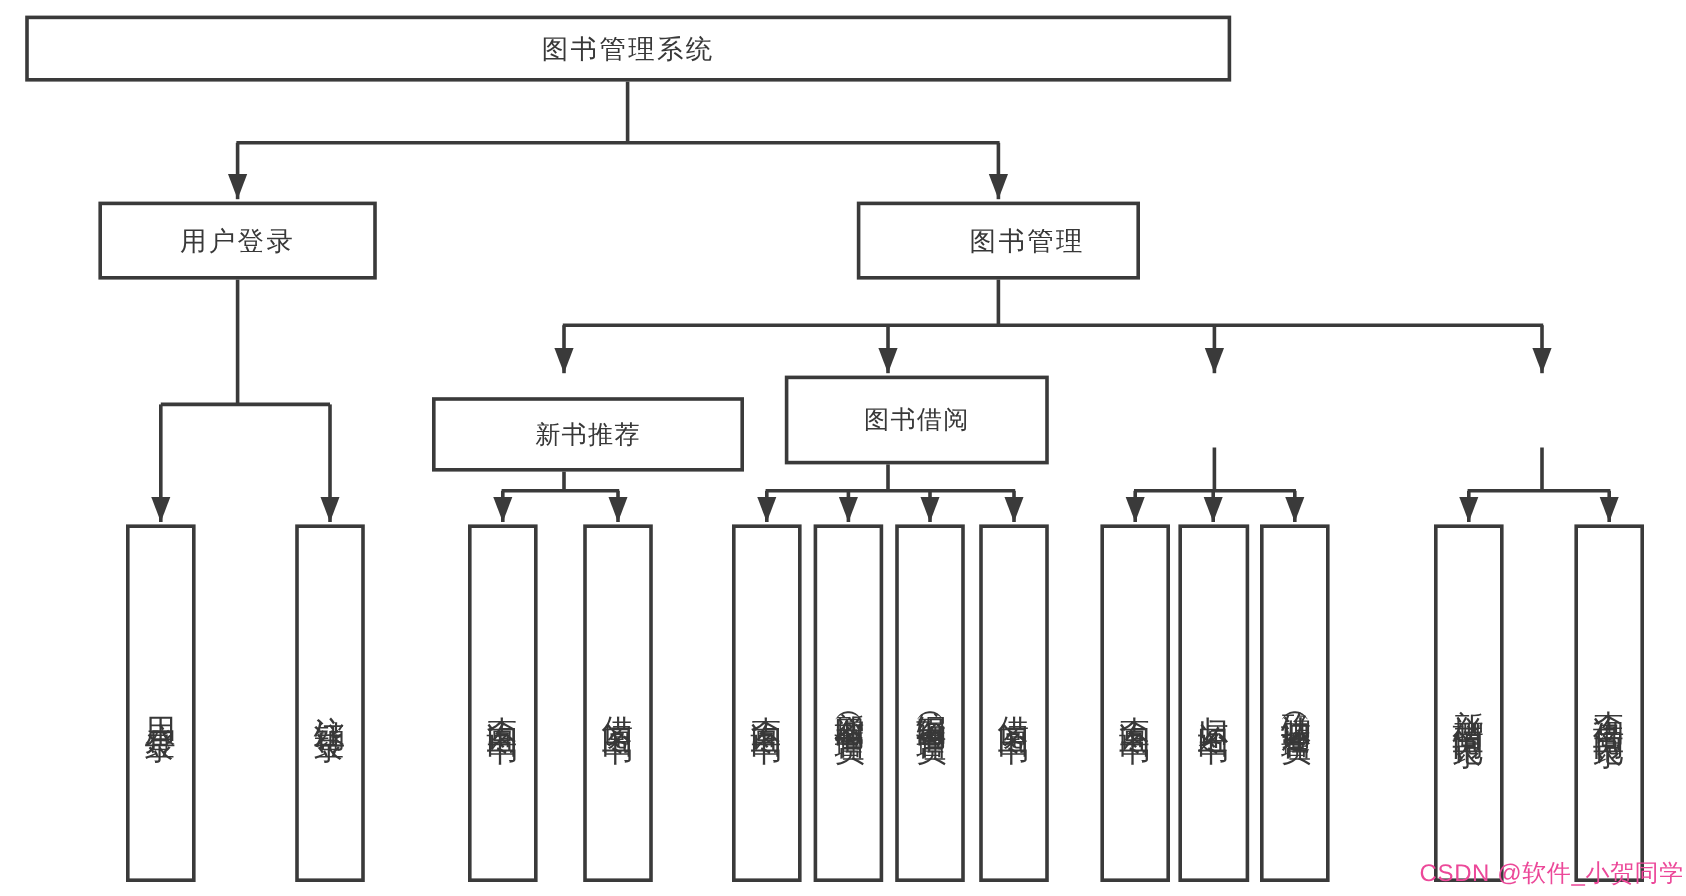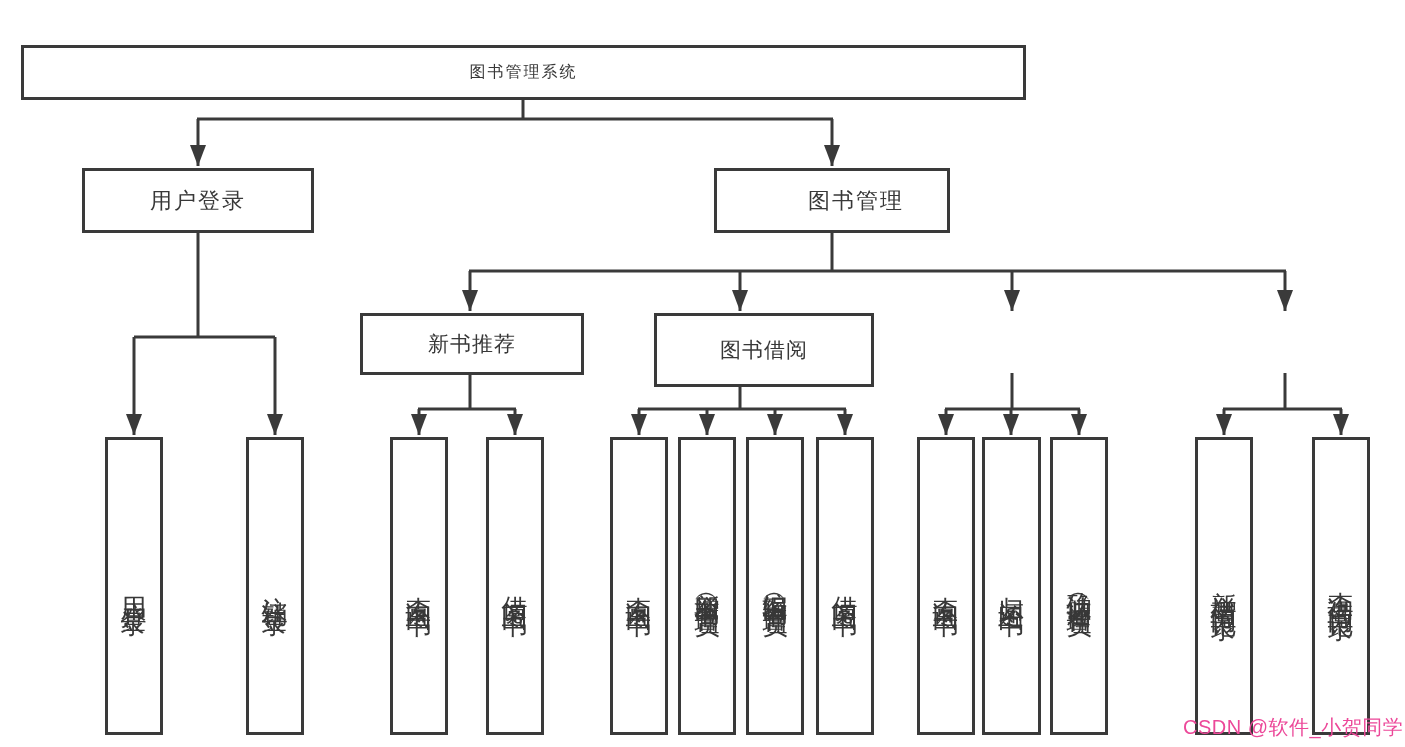--- a/index.html
+++ b/index.html
@@ -15,21 +15,21 @@
   .node{
     position:absolute;
     box-sizing:border-box;
     border:3px solid #3a3a3a;
     background:#ffffff;
     display:flex;
     align-items:center;
     justify-content:center;
     text-align:center;
   }
-  .node.root{font-size:16px;letter-spacing:2px;margin-top:32px;}
+  .node.root{font-size:22px;letter-spacing:2px;}
   .node.h2{font-size:22px;letter-spacing:2px;}
   .node.h3{font-size:21px;letter-spacing:1px;}
   .node.v span{
     writing-mode:vertical-rl;
     text-orientation:mixed;
     font-size:26px;
     letter-spacing:5px;
     line-height:1;
     white-space:nowrap;
   }
@@ -95,21 +95,21 @@
       <line x1="1224" y1="409" x2="1224" y2="435" marker-end="url(#arrow)"></line>
       <line x1="1341" y1="409" x2="1341" y2="435" marker-end="url(#arrow)"></line>
     </g>
   </svg>
 
   <div class="node root" style="left:21px;top:13px;width:1005px;height:55px;">图书管理系统</div>
 
   <div class="node h2" style="left:82px;top:168px;width:232px;height:65px;">用户登录</div>
   <div class="node h2" style="left:714px;top:168px;width:236px;height:65px;padding-left:48px;">图书管理</div>
 
-  <div class="node h3" style="left:360px;top:313px;width:224px;height:62px;">新书推荐</div>
+  <div class="node h3" style="left:360px;top:331px;width:260px;height:62px;">新书推荐</div>
   <div class="node h3" style="left:630px;top:313px;width:220px;height:74px;margin-left:24px;">图书借阅</div>
 
   <div class="node v" style="left:105px;top:437px;width:58px;height:298px;">
     <span>用户登录</span>
   </div>
   <div class="node v" style="left:246px;top:437px;width:58px;height:298px;">
     <span>注销登录</span>
   </div>
 
   <div class="node v" style="left:390px;top:437px;width:58px;height:298px;">

